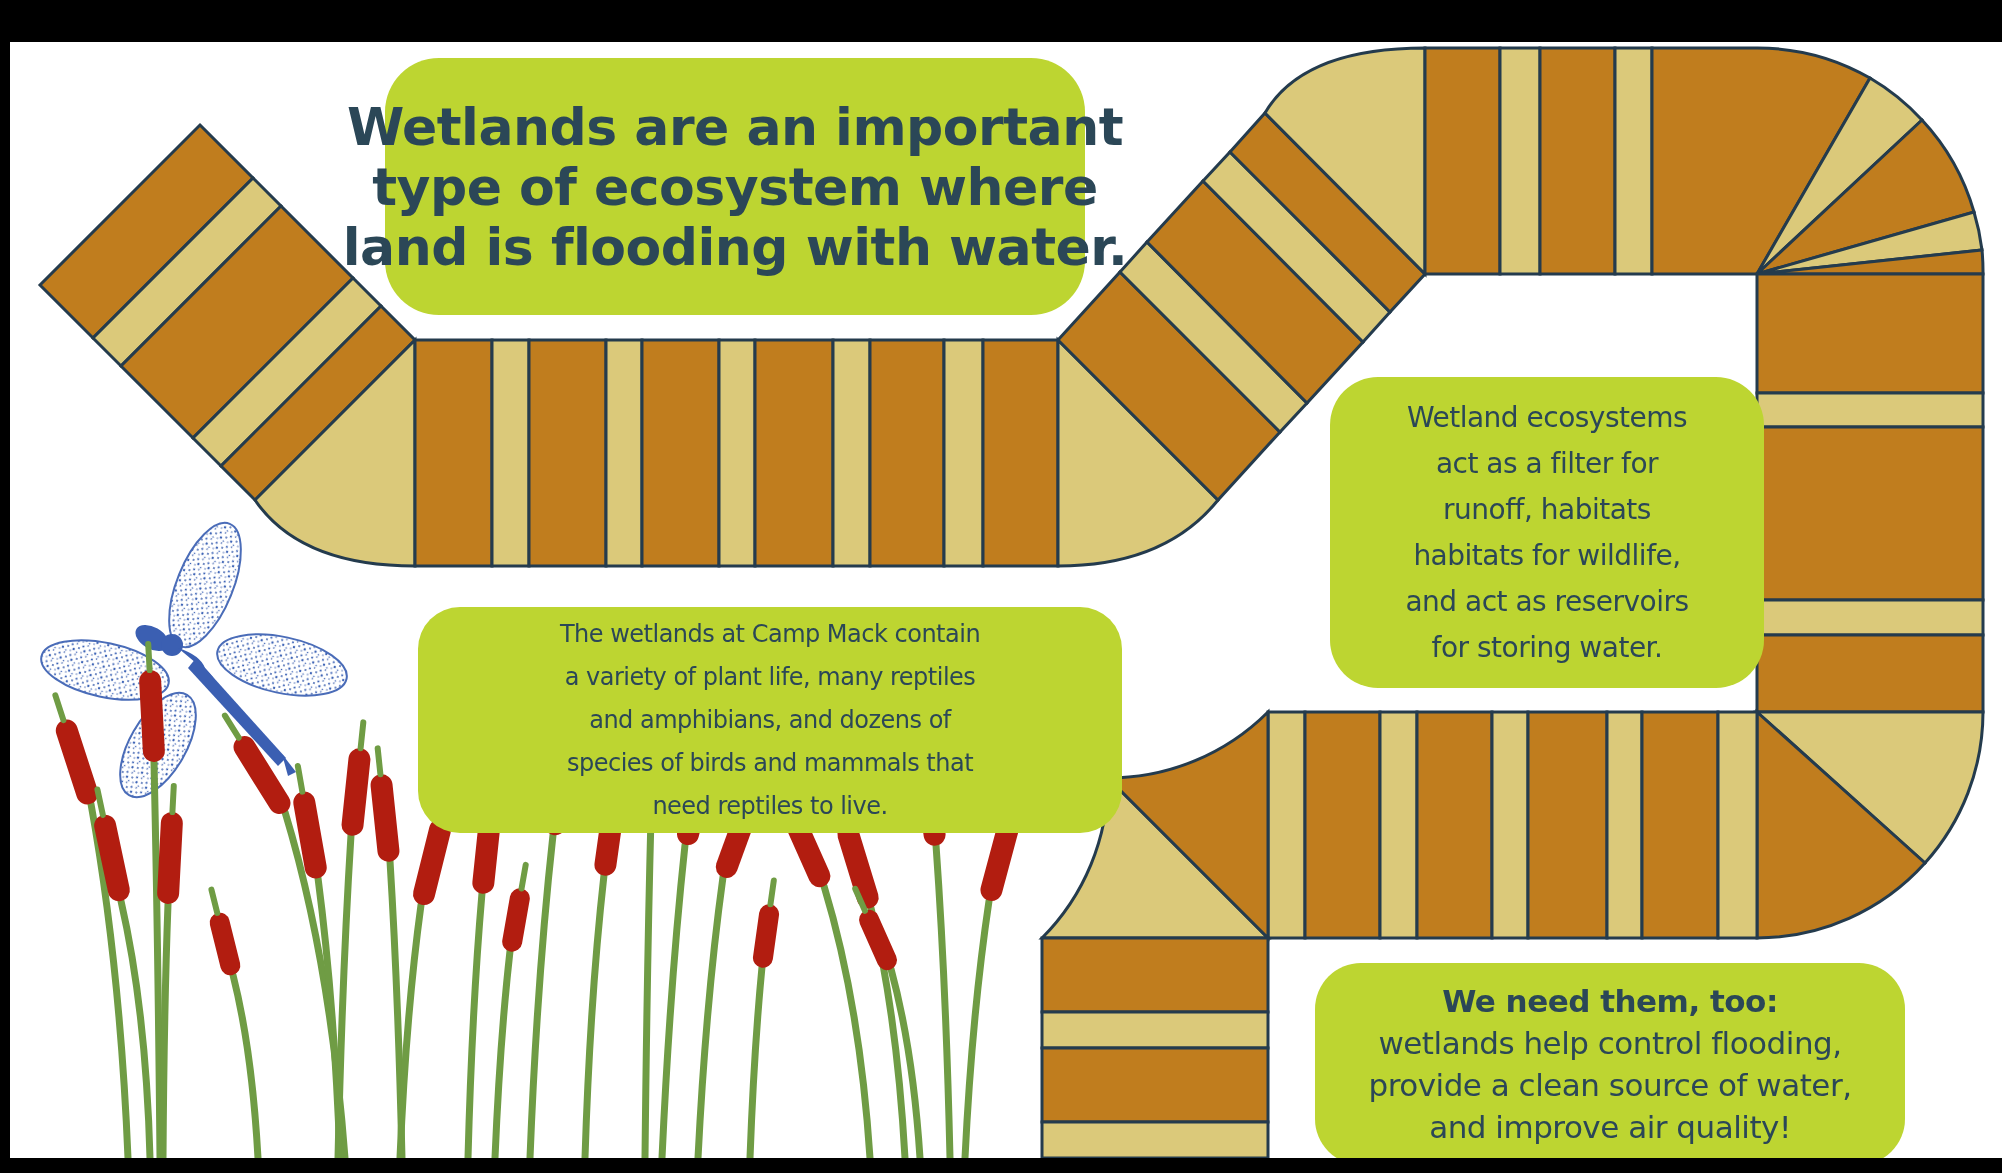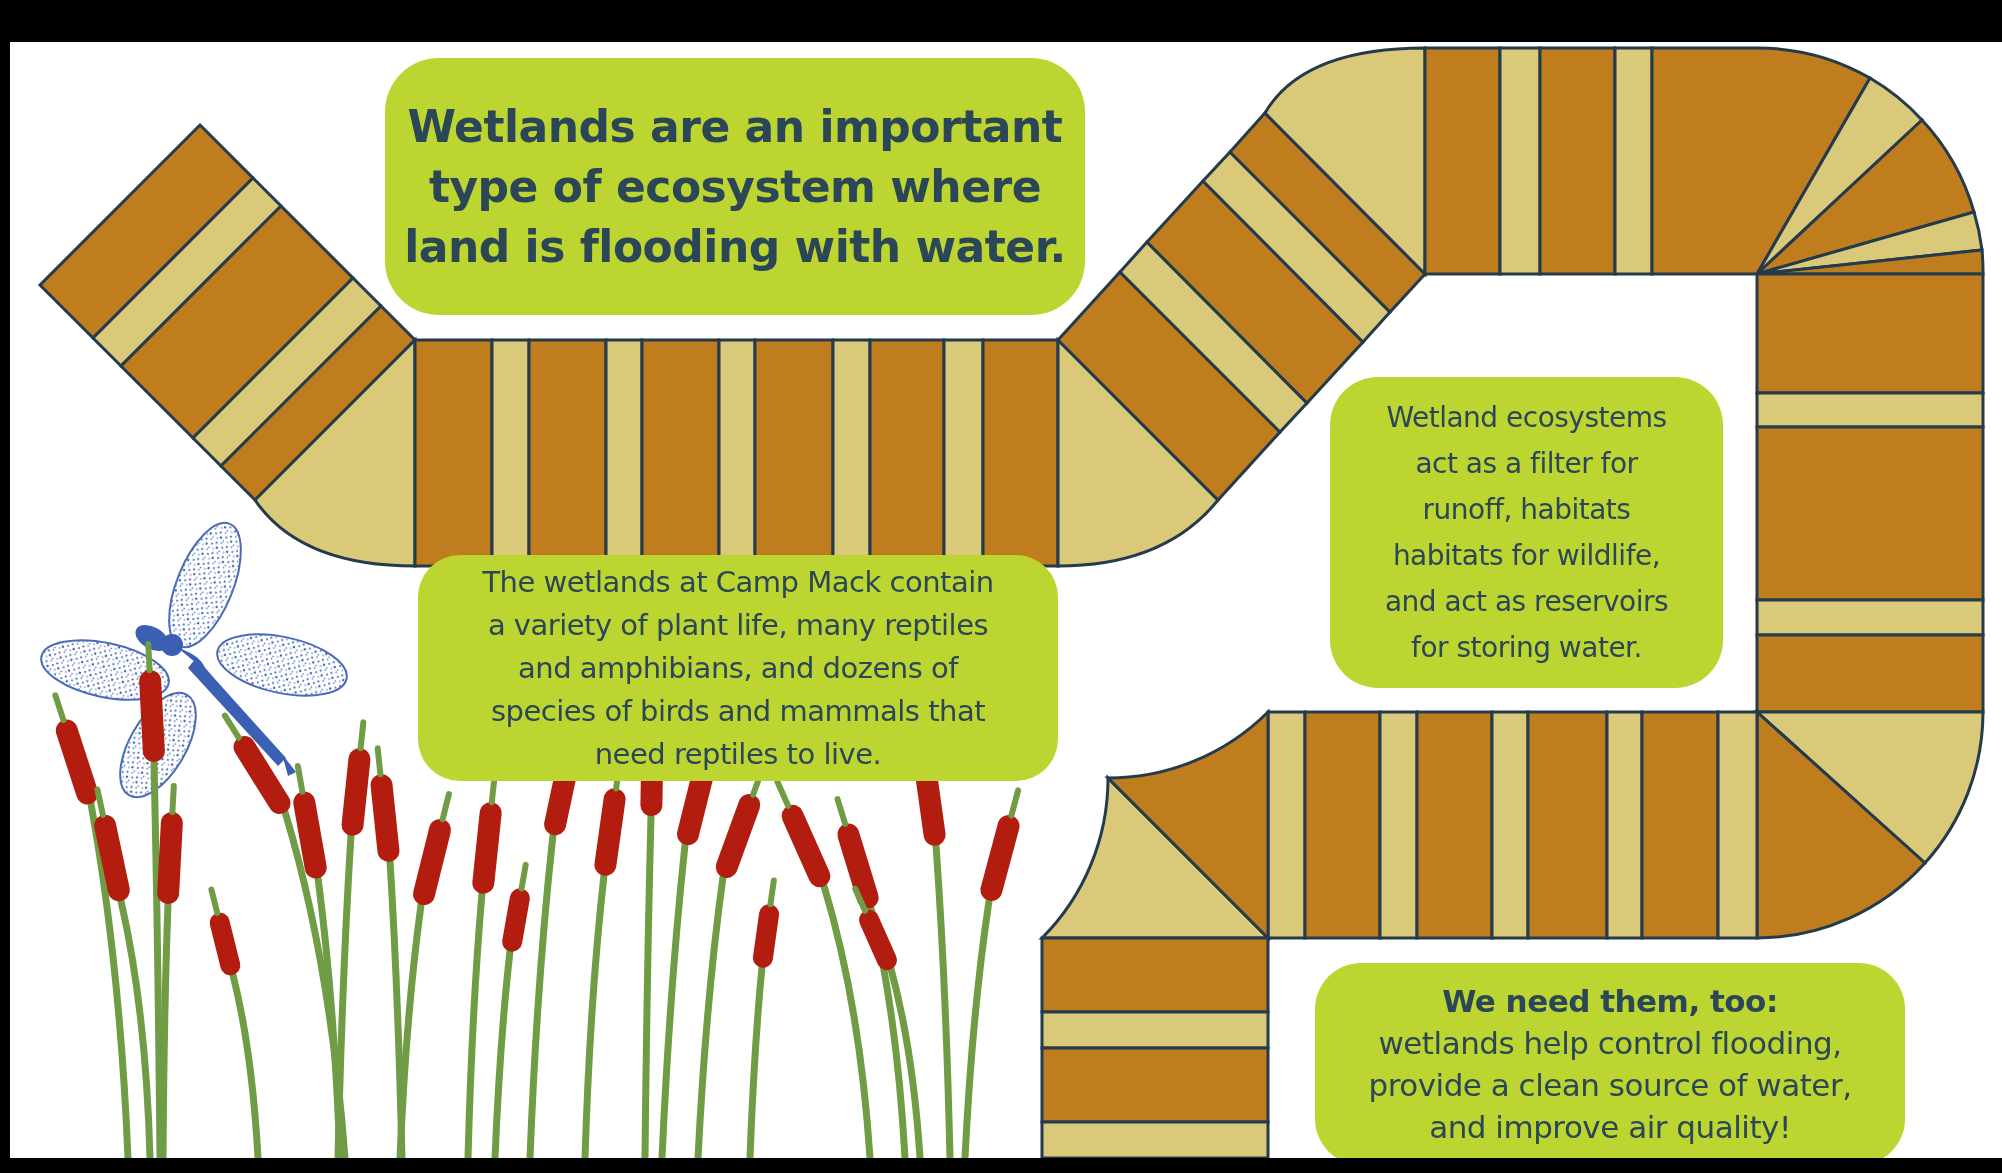--- a/index.html
+++ b/index.html
@@ -31,24 +31,24 @@
   .stem{stroke:var(--stem-green);stroke-width:7px;fill:none;stroke-linecap:round;}
   .tip{stroke:var(--stem-green);stroke-width:6px;stroke-linecap:round;}
   .head{fill:var(--cattail-red);}
   .info-box{
     position:absolute;background:var(--box-green);color:var(--text-dark);
     display:flex;flex-direction:column;justify-content:center;align-items:center;
     text-align:center;letter-spacing:-0.5px;
   }
   .info-line{white-space:nowrap;}
   .box-intro{left:385px;top:58px;width:700px;height:257px;border-radius:54px;
-    font-size:44px;line-height:60px;font-weight:600;}
-  .box-camp{left:418px;top:555px;width:640px;height:226px;border-radius:42px;
-    font-size:29px;line-height:43px;}
-  .box-filter{left:1330px;top:377px;width:393px;height:311px;border-radius:48px;
+    font-size:52px;line-height:60px;font-weight:600;}
+  .box-camp{left:418px;top:607px;width:704px;height:226px;border-radius:42px;
+    font-size:24px;line-height:43px;}
+  .box-filter{left:1330px;top:377px;width:434px;height:311px;border-radius:48px;
     font-size:28px;line-height:46px;}
   .box-need{left:1315px;top:963px;width:590px;height:202px;border-radius:46px;
     font-size:31px;line-height:42px;}
   .bold-line{font-weight:bold;}
   .frame-bar{position:absolute;background:var(--frame-black);}
   .bar-top{left:0;top:0;width:2002px;height:42px;}
   .bar-bottom{left:0;top:1158px;width:2002px;height:15px;}
   .bar-left{left:0;top:0;width:10px;height:1173px;}
 </style>
 </head>

